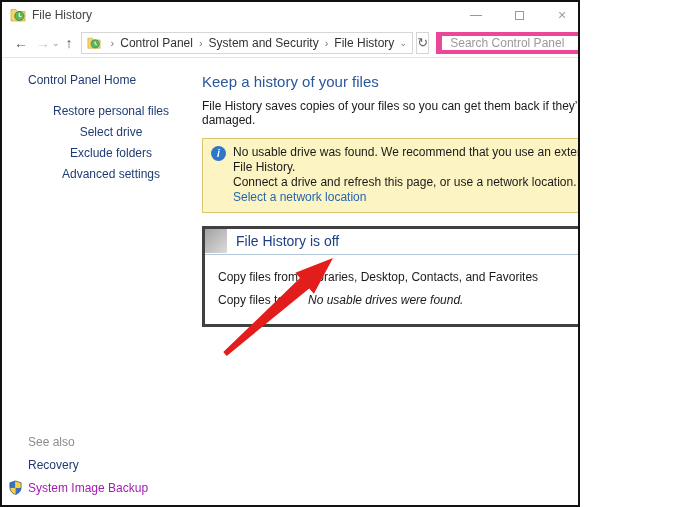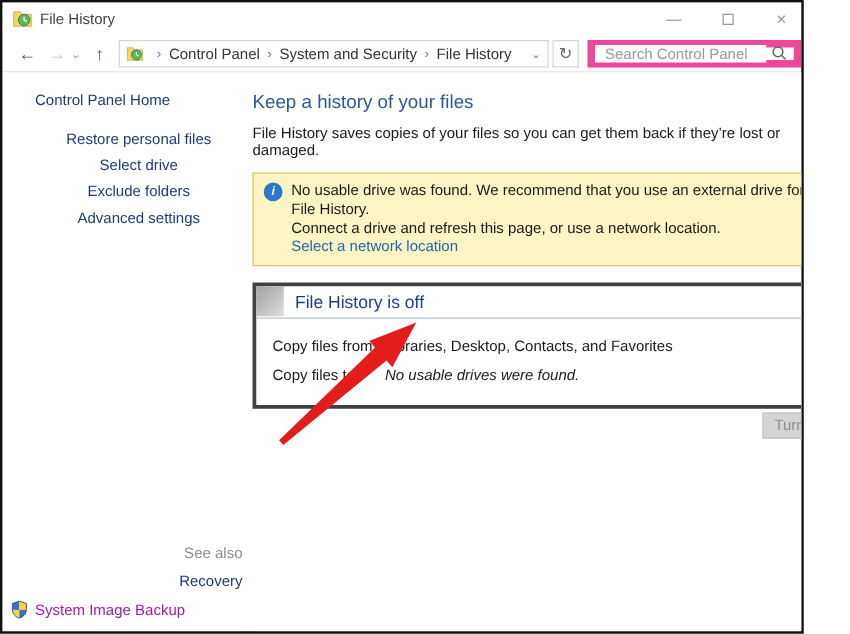--- a/index.html
+++ b/index.html
@@ -1,17 +1,17 @@
 <!DOCTYPE html>
 <html><head>
 <meta charset="utf-8">
 <style>
   * { margin:0; padding:0; box-sizing:border-box; }
   html,body { width:680px; height:507px; font-family:"Liberation Sans",sans-serif; background:#fff; }
-  .frame { position:absolute; inset:0; width:643px; height:507px; border:2px solid #111; background:#fff; overflow:hidden; }
+  .frame { position:absolute; inset:0; width:580px; height:507px; border:2px solid #111; background:#fff; overflow:hidden; }
 
   
   .titlebar { position:absolute; top:0; left:0; right:0; height:26px; background:#fff; display:flex; align-items:center; }
   .titlebar .appicon { width:16px; height:16px; margin:0 6px 0 8px; flex:0 0 auto; }
   .titlebar .title { font-size:12px; color:#444; }
   .wincontrols { position:absolute; right:8px; top:0; height:26px; display:flex; align-items:center; gap:27px; }
   .winbtn { width:16px; height:16px; display:flex; align-items:center; justify-content:center; color:#8a8a8a; font-size:12px; cursor:default; }
   .maxbox { width:9px; height:9px; border:1px solid #9a9a9a; display:inline-block; }
   .closebtn { font-size:14px; color:#9a9a9a; }
 
@@ -33,21 +33,21 @@
   .searchbox input { flex:1; border:0; outline:none; font-family:"Liberation Sans",sans-serif; font-size:12px; color:#333; padding:0 0 0 8px; min-width:0; }
   .searchbox input::placeholder { color:#9a9a9a; }
   .searchbox .mag { width:22px; height:20px; display:flex; align-items:center; justify-content:center; }
   .topsep { position:absolute; top:55px; left:0; right:0; height:1px; background:#e4e4e4; }
 
   
   .sidebar { position:absolute; top:56px; left:0; width:192px; bottom:0; background:#fff; font-size:12px; }
   .side-home { display:block; margin:15px 0 0 26px; color:#1e3c73; cursor:pointer; }
   .side-tasks { margin-top:18px;text-align:center; }
   .side-task { display:block; margin:0 0 9px 26px; color:#1e3c73; cursor:pointer; line-height:12px; }
-  .side-bottom { position:absolute; bottom:10px; left:0; right:0;text-align:right; }
+  .side-bottom { position:absolute; bottom:10px; left:0; right:0; }
   .side-seealso { display:block; margin:0 0 9px 26px; color:#8c8c8c; }
   .side-recovery { display:block; margin:0 0 8px 26px; color:#1e3c73; cursor:pointer; }
   .side-sib { display:flex; align-items:center; margin-left:6px; cursor:pointer; }
   .side-sib .shield { width:15px; height:15px; margin-right:5px; flex:0 0 auto; }
   .side-sib .lbl { color:#a21caf; }
 
   
   .main { position:absolute; top:56px; left:200px; width:468px; bottom:0; background:#fff; font-size:12px; color:#1a1a1a; }
   .help { position:absolute; top:4px; right:2px; width:17px; height:17px; border-radius:50%; background:#1c5a9e; color:#fff; font-size:11px; font-weight:bold; display:flex; align-items:center; justify-content:center; cursor:pointer; }
   .main h1 { margin-top:15px; font-size:15px; font-weight:normal; color:#2b579a; }

